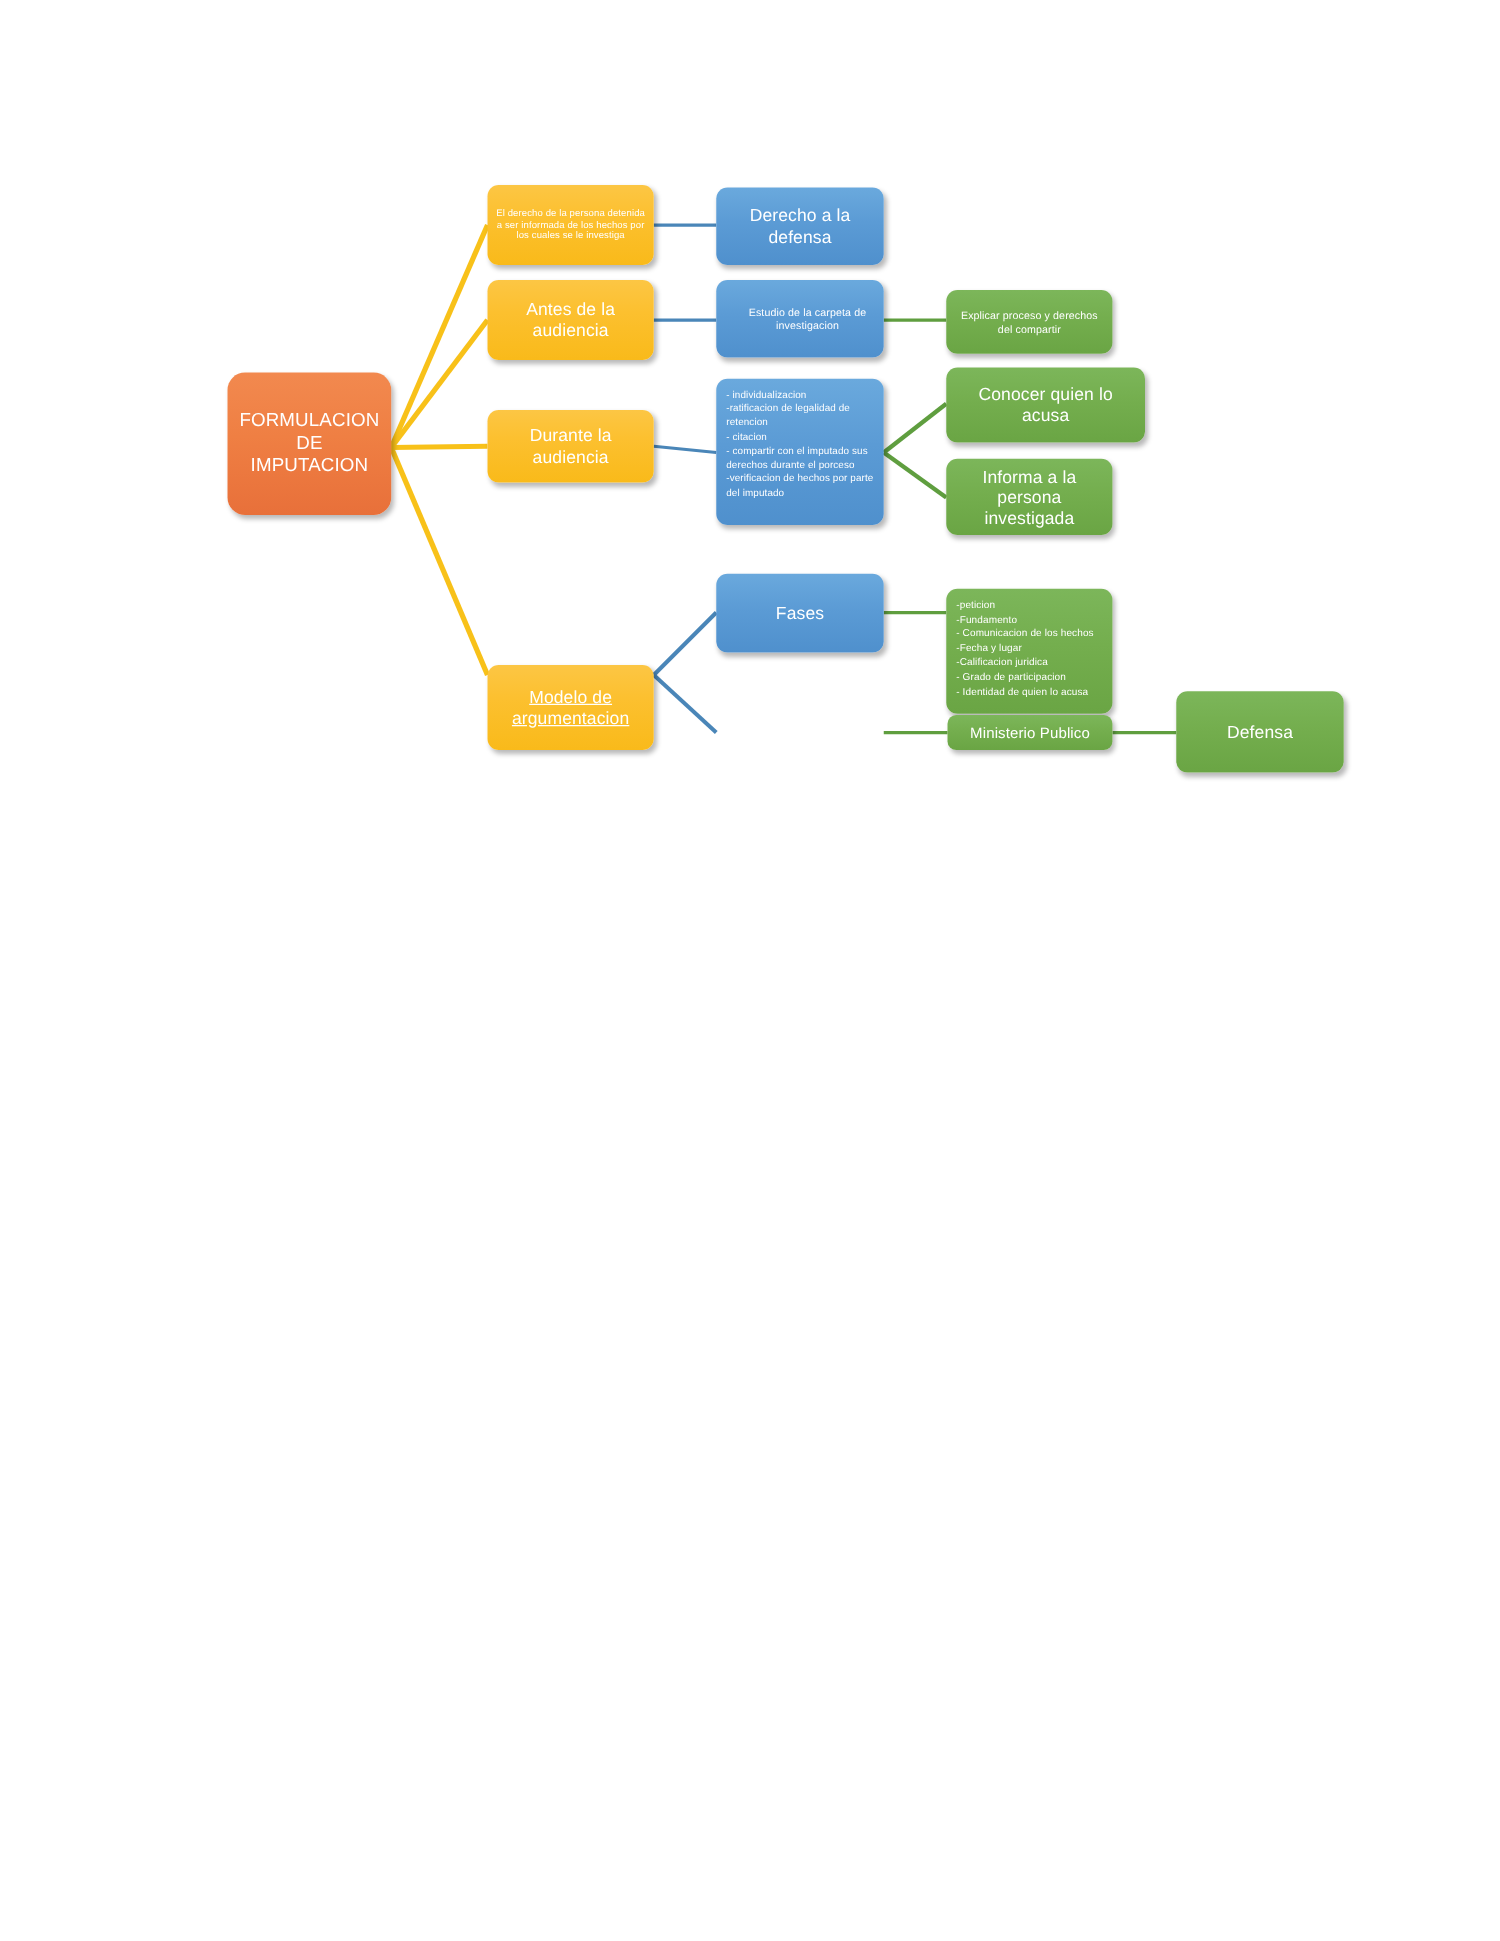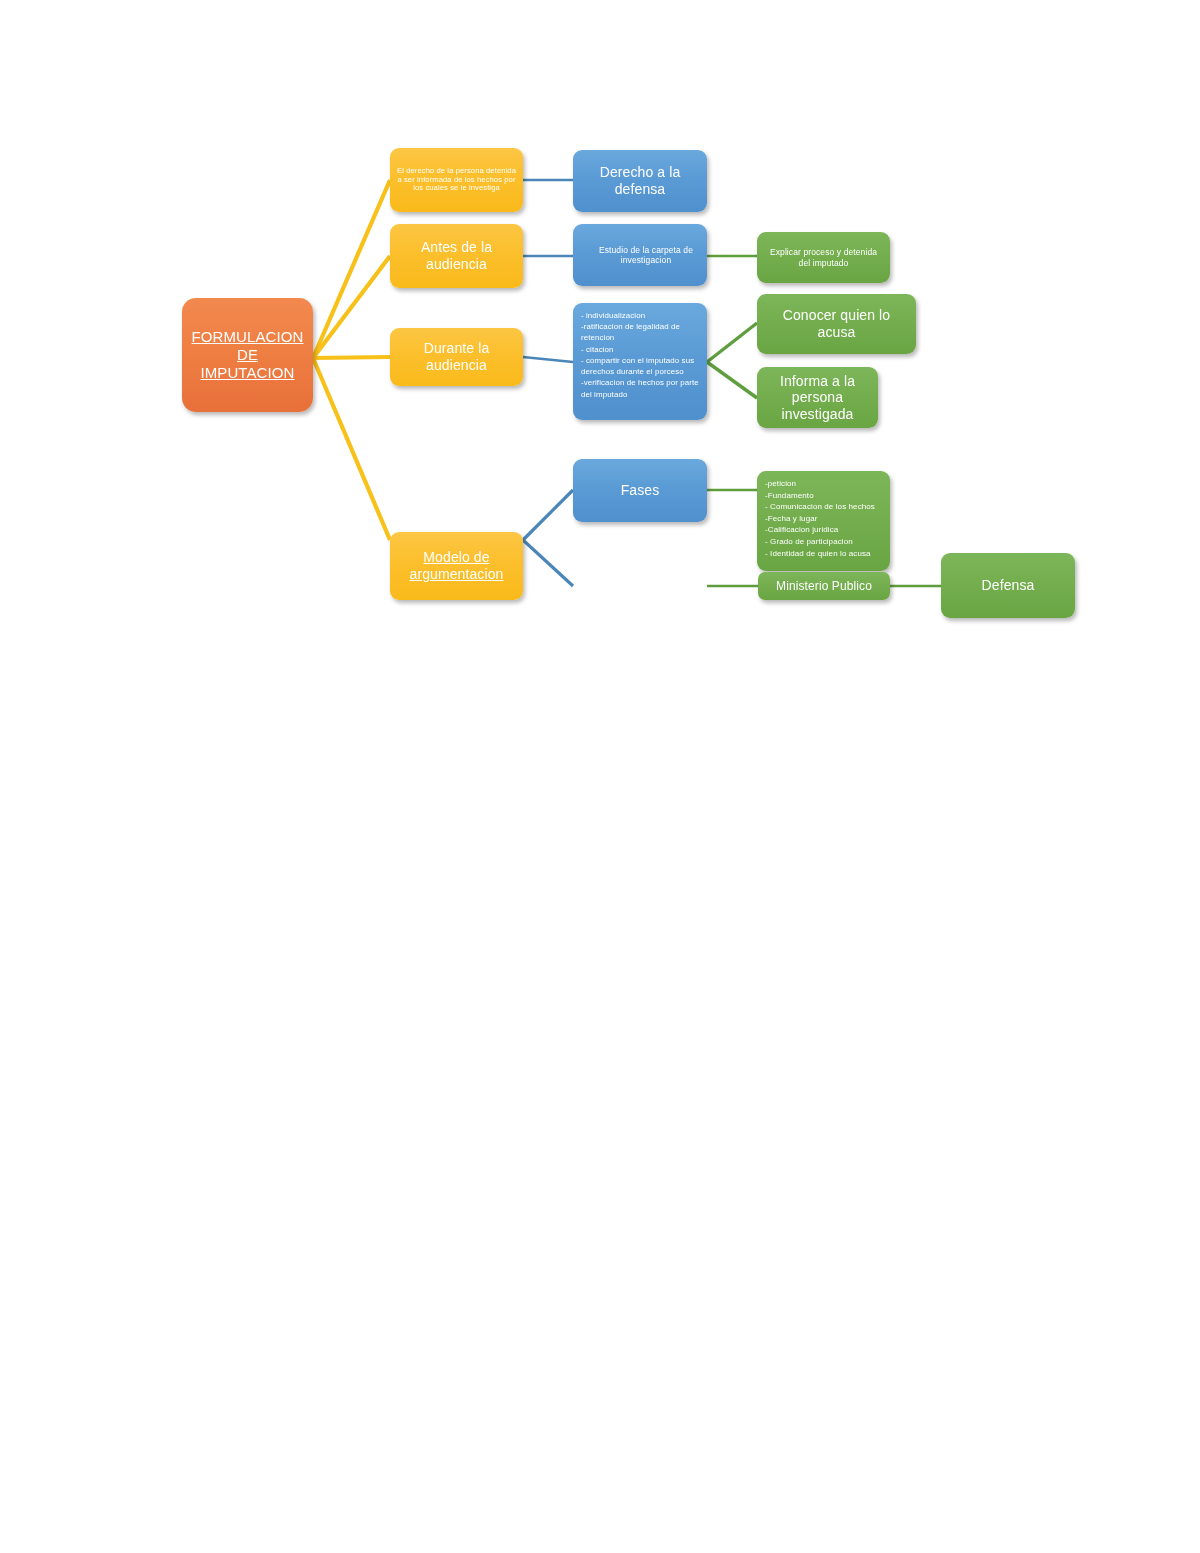--- a/index.html
+++ b/index.html
@@ -63,21 +63,21 @@
   }
   .node.listbox {
     align-items: flex-start;
     justify-content: flex-start;
     text-align: left;
     padding: 7px 8px;
   }
   .node.listbox .txt {
     white-space: pre-line;
   }
-  .fs-xl { font-size: 15px; text-decoration: underline; }
+  .fs-xl { font-size: 15px; }
   .fs-lg { font-size: 14px; }
   .fs-md { font-size: 12px; }
   .fs-sm { font-size: 8.5px; }
   .fs-xs { font-size: 7.6px; }
   .fs-list { font-size: 8px; line-height: 1.45; }
   .fs-list2 { font-size: 7.9px; line-height: 1.42; }
 </style>
 </head>
 <body>
 
@@ -147,28 +147,28 @@
 - compartir con el imputado sus derechos durante el porceso
 -verificacion de hechos por parte del imputado</span>
   </div>
 
   <div class="node blue fs-lg" style="left:573px; top:459px; width:134px; height:63px;">
     <span class="txt">Fases</span>
   </div>
 
 
   <div class="node green fs-sm" style="left:757px; top:232px; width:133px; height:51px;">
-    <span class="txt">Explicar proceso y detenida del imputado</span>
+    <span class="txt">Explicar proceso y derechos del compartir</span>
   </div>
 
   <div class="node green fs-lg" style="left:757px; top:294px; width:159px; height:60px;">
     <span class="txt">Conocer quien lo acusa</span>
   </div>
 
-  <div class="node green fs-lg" style="left:757px; top:367px; width:121px; height:61px;">
+  <div class="node green fs-lg" style="left:757px; top:367px; width:133px; height:61px;">
     <span class="txt">Informa  a la persona investigada</span>
   </div>
 
   <div class="node green listbox fs-list" style="left:757px; top:440px; width:133px; height:100px;margin-top:31px;">
     <span class="txt">-peticion
 -Fundamento
 - Comunicacion de los hechos
 -Fecha y lugar
 -Calificacion juridica
 - Grado de participacion

